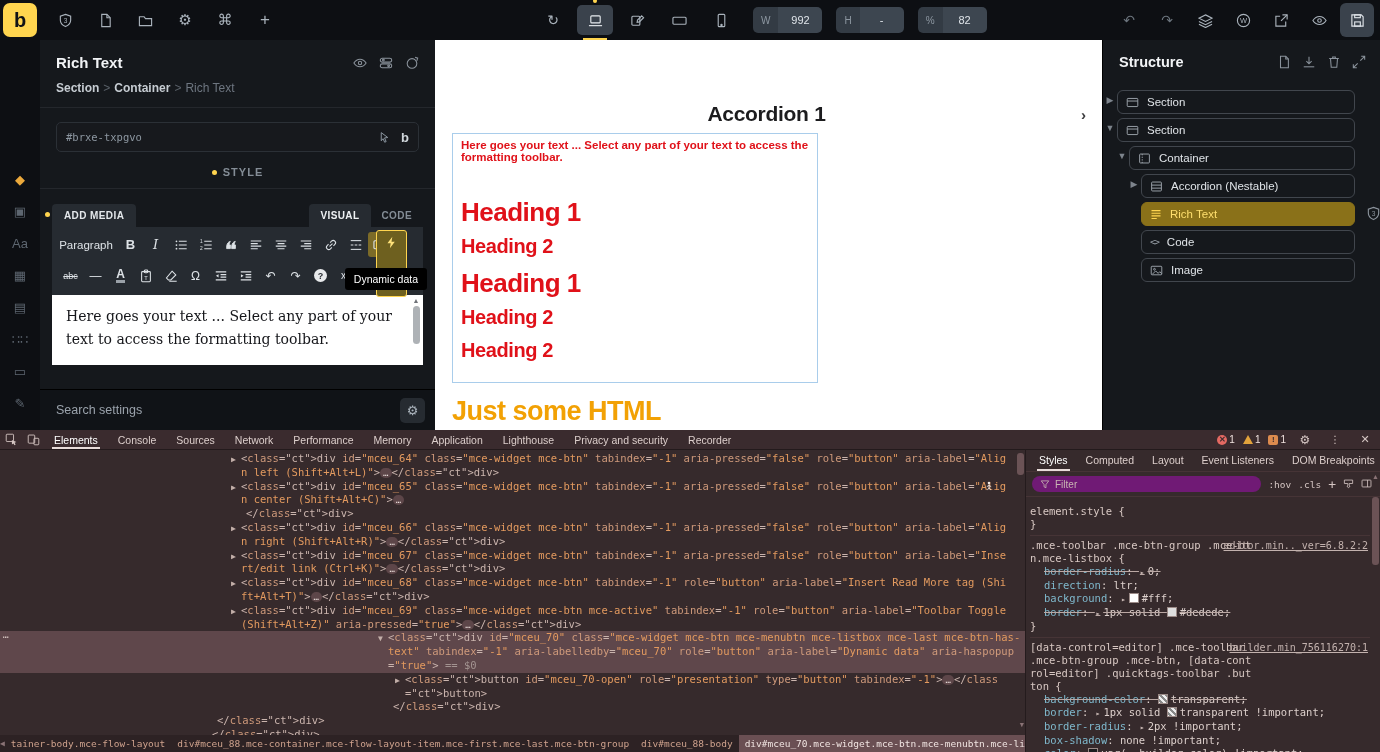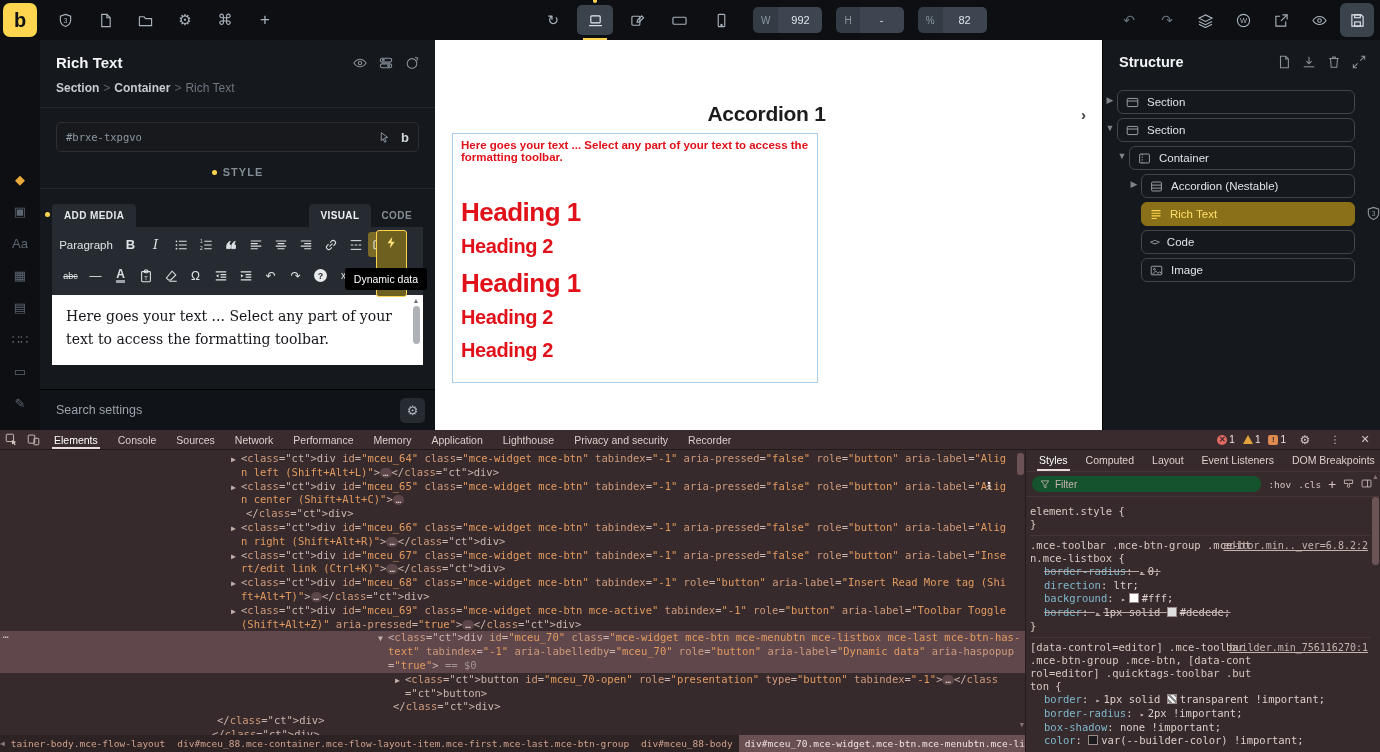--- a/index.html
+++ b/index.html
@@ -133,21 +133,21 @@
   .el-scroll{position:absolute;right:0;top:0;bottom:0;width:9px;}
   .el-scroll .thumb{position:absolute;right:1px;top:4px;width:7px;height:22px;background:#6b5356;border-radius:3px;}
   .el-scroll .dn{position:absolute;right:1px;bottom:2px;color:#8a7376;font-size:7px;}
   
   #dt-styles{position:absolute;left:1025px;top:19px;width:355px;height:303px;border-left:1px solid #241b1d;box-sizing:border-box;overflow:hidden;}
   .sty-tabs{display:flex;align-items:center;height:22px;font-size:10.5px;color:#ddcfcc;border-bottom:1px solid #463436;padding-left:4px;}
   .sty-tab{padding:0 9px;height:22px;display:flex;align-items:center;position:relative;white-space:nowrap;cursor:pointer;}
   .sty-tab.active{color:#fff;}
   .sty-tab.active:after{content:"";position:absolute;left:7px;right:7px;bottom:0;height:2px;background:#e8dcda;}
   .sty-filter{display:flex;align-items:center;height:24px;gap:7px;padding:0 8px 0 6px;border-bottom:1px solid #463436;}
-  .f-pill{flex:1;height:16px;background:#14532d;border-radius:8px;display:flex;align-items:center;padding:0 8px;gap:5px;
+  .f-pill{flex:1;height:16px;background:#701a75;border-radius:8px;display:flex;align-items:center;padding:0 8px;gap:5px;
     color:#c9b6b3;font-size:10px;text-align:center;}
   .f-btn{color:#d5c6c3;font-size:9.5px;font-family:"DejaVu Sans Mono",monospace;cursor:pointer;}
   .f-plus{font-size:13px;}
   .sty-body{font-family:"DejaVu Sans Mono",monospace;font-size:10.5px;line-height:13px;padding:5px 10px 0 4px;color:#ddd0cc;}
   .rule{position:relative;padding:3px 0 4px 0;border-bottom:1px solid #463436;}
   .rule:last-child{border-bottom:none;}
   .rule .selh{color:#d8c8c3;white-space:pre-wrap;word-break:break-all;padding-right:4px;}
   .rule .link{position:absolute;right:2px;top:3px;color:#c3b2ae;text-decoration:underline;font-size:10px;}
   .prop{padding-left:14px;white-space:pre-wrap;word-break:break-all;}
   .pn{color:#7fb8cc;}
@@ -485,20 +485,21 @@
         <div class="cv-chev">›</div>
       </div>
       <div class="rt-box" id="rt-box" style="border-color: rgb(169, 205, 235);">
         <p class="rt-intro" style="color: rgb(224, 17, 25);">Here goes your text ... Select any part of your text to access the formatting toolbar.</p>
       <h1 style="color: rgb(224, 17, 25);">Heading 1</h1>
           <h2 style="color: rgb(224, 17, 25);">Heading 2</h2>
           <h1 style="color: rgb(224, 17, 25);">Heading 1</h1>
           <h2 style="color: rgb(224, 17, 25);">Heading 2</h2>
           <h2 style="color: rgb(224, 17, 25);">Heading 2</h2>
         </div>
+      <div class="html-heading" style="color: rgb(242, 161, 4);">Just some HTML</div>
 
     </div>
   </main>
 
   <aside id="structure" class="abs">
     <div class="st-head">
       <div class="st-title">Structure</div>
       <div class="st-ics" id="st-ics">
           <span>
             <svg viewBox="0 0 16 16" width="14" height="14" fill="none" stroke="currentColor" stroke-width="1.2">
@@ -714,20 +715,21 @@
             <span class="link">editor.min.._ver=6.8.2:2</span>
             <div class="prop struck"><span class="pn">border-radius</span><span class="pv">: </span><span class="parr">▸</span><span class="pv">0;</span></div>
             <div class="prop"><span class="pn">direction</span><span class="pv">: </span><span class="pv">ltr;</span></div>
             <div class="prop"><span class="pn">background</span><span class="pv">: </span><span class="parr">▸</span><span class="sw" style="background:#ffffff"></span><span class="pv">#fff;</span></div>
             <div class="prop struck"><span class="pn">border</span><span class="pv">: </span><span class="parr">▸</span><span class="pv">1px solid </span><span class="sw" style="background:#dedede"></span><span class="pv">#dedede;</span></div>
             <div class="selh">}</div>
           </div>
           <div class="rule">
             <div class="selh" style="padding-right: 118px;">[data-control=editor] .mce-toolbar .mce-btn-group .mce-btn, [data-control=editor] .quicktags-toolbar .button {</div>
             <span class="link">builder.min_756116270:1</span>
+            <div class="prop struck"><span class="pn">background-color</span><span class="pv">: </span><span class="sw checker"></span><span class="pv">transparent;</span></div>
             <div class="prop"><span class="pn">border</span><span class="pv">: </span><span class="parr">▸</span><span class="pv">1px solid </span><span class="sw checker"></span><span class="pv">transparent !important;</span></div>
             <div class="prop"><span class="pn">border-radius</span><span class="pv">: </span><span class="parr">▸</span><span class="pv">2px !important;</span></div>
             <div class="prop"><span class="pn">box-shadow</span><span class="pv">: </span><span class="pv">none !important;</span></div>
             <div class="prop"><span class="pn">color</span><span class="pv">: </span><span class="sw dark"></span><span class="pv">var(--builder-color) !important;</span></div>
           </div>
         </div>
       <div class="sty-scroll">
           <div class="up">▲</div>
           <div class="thumb"></div>
         </div>

